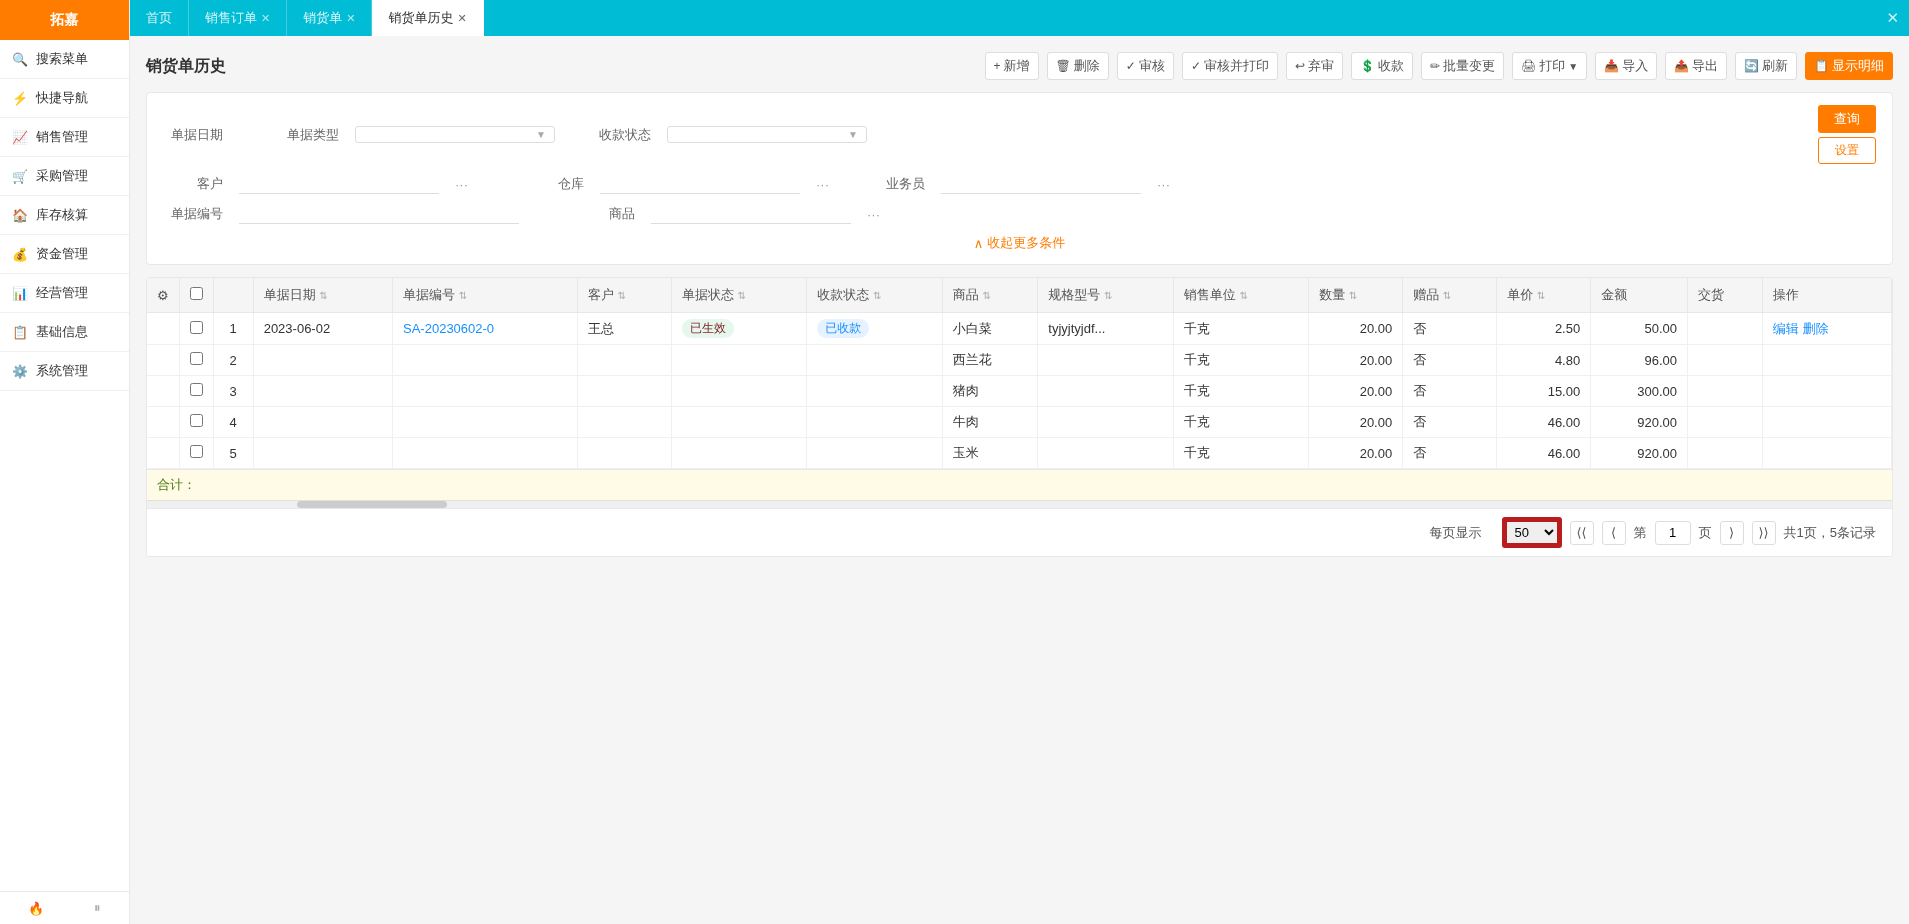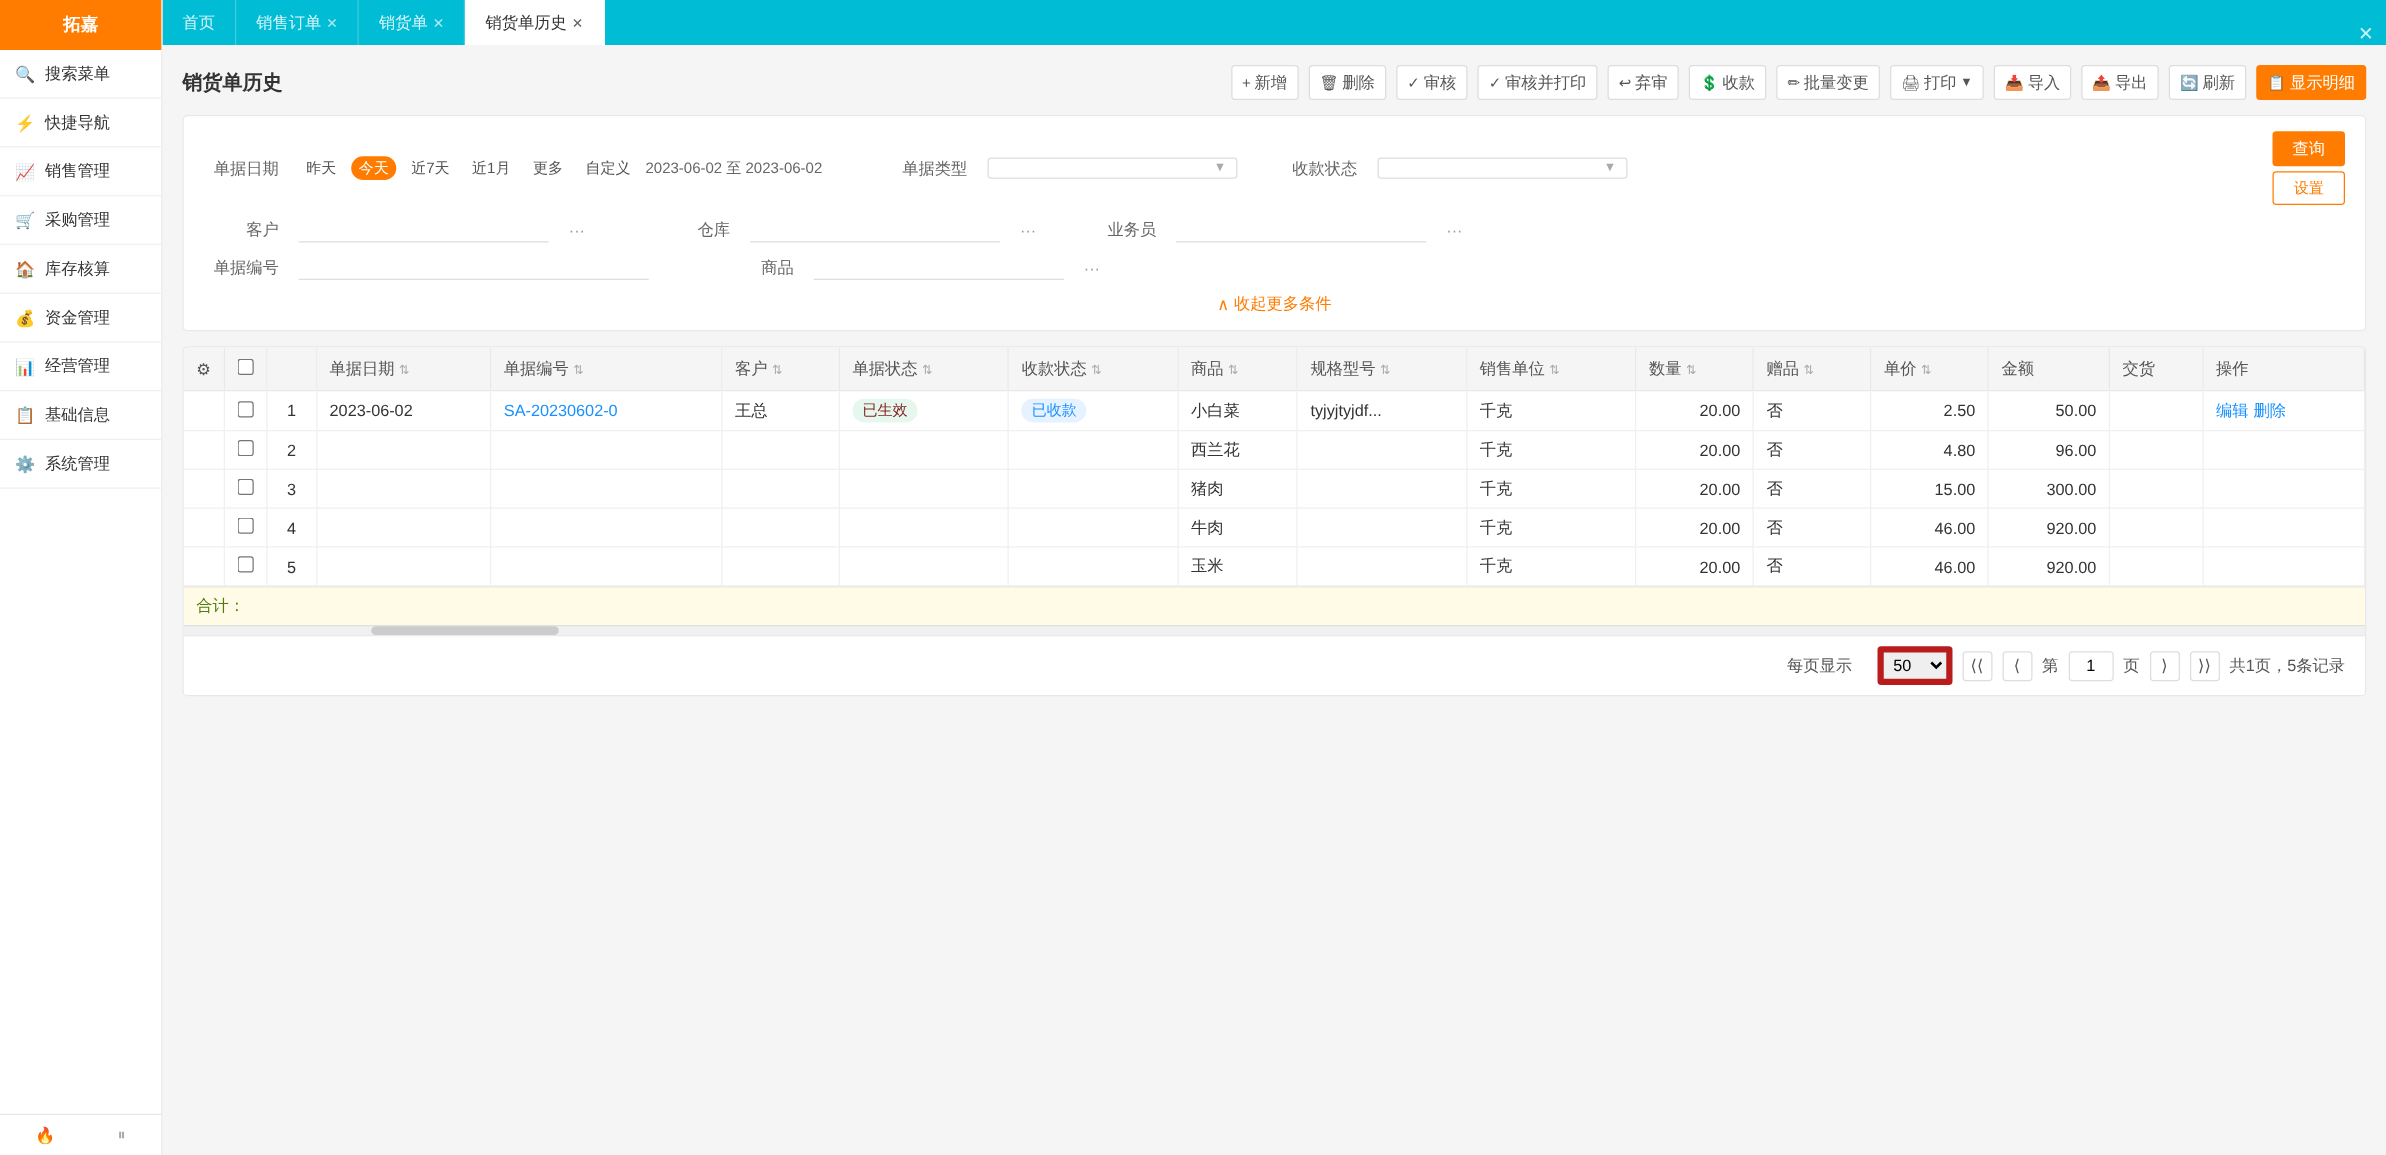--- a/index.html
+++ b/index.html
@@ -279,21 +279,21 @@
     }
     .scrollbar-thumb {
       height: 100%;
       width: 150px;
       background: #ccc;
       border-radius: 4px;
       margin-left: 150px;
     }
     .top-nav {
       display: flex;
-      align-items: flex-end;
+      align-items: center;
       background: #00bcd4;
       height: 36px;
       flex-shrink: 0;
     }
     .top-nav-tab {
       display: flex;
       align-items: center;
       gap: 4px;
       padding: 0 16px;
       height: 36px;
@@ -436,29 +436,20 @@
           <span class="btn-icon">📋</span>
           <span>显示明细</span>
         </button>
       </div>
     </div>
 
     <div class="filter-panel">
 
       <div class="filter-row">
         <span class="filter-label">单据日期</span>
-        <div class="date-filters">
-          <span class="date-tag">昨天</span>
-          <span class="date-tag active">今天</span>
-          <span class="date-tag">近7天</span>
-          <span class="date-tag">近1月</span>
-          <span class="date-tag">更多</span>
-          <span class="date-tag">自定义</span>
-          <span class="date-range">2023-06-02 至 2023-06-02</span>
-        </div>
 
         <span style="margin-left:40px;" class="filter-label">单据类型</span>
         <div class="filter-select" style="width:200px;">
           <span></span>
           <span style="color:#aaa;font-size:10px;">▼</span>
         </div>
 
         <span style="margin-left:20px;" class="filter-label">收款状态</span>
         <div class="filter-select" style="width:200px;">
           <span></span>

